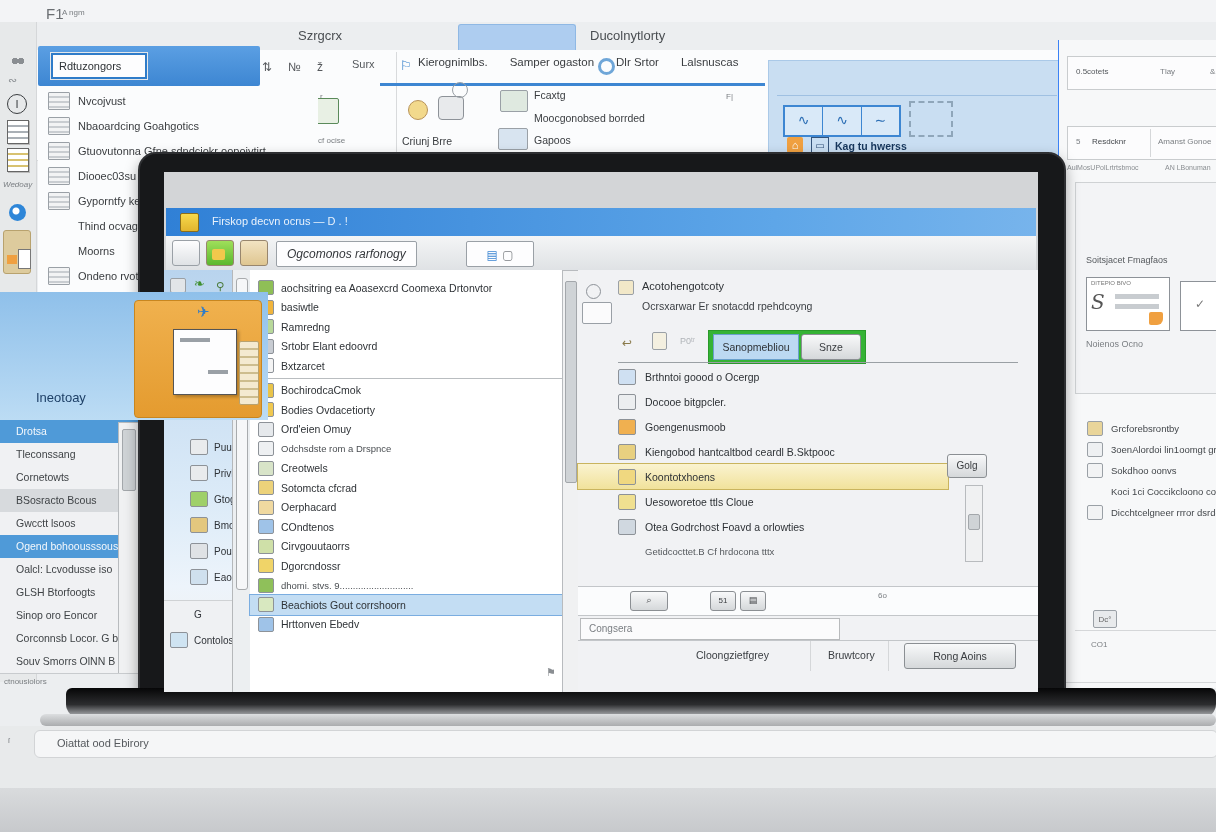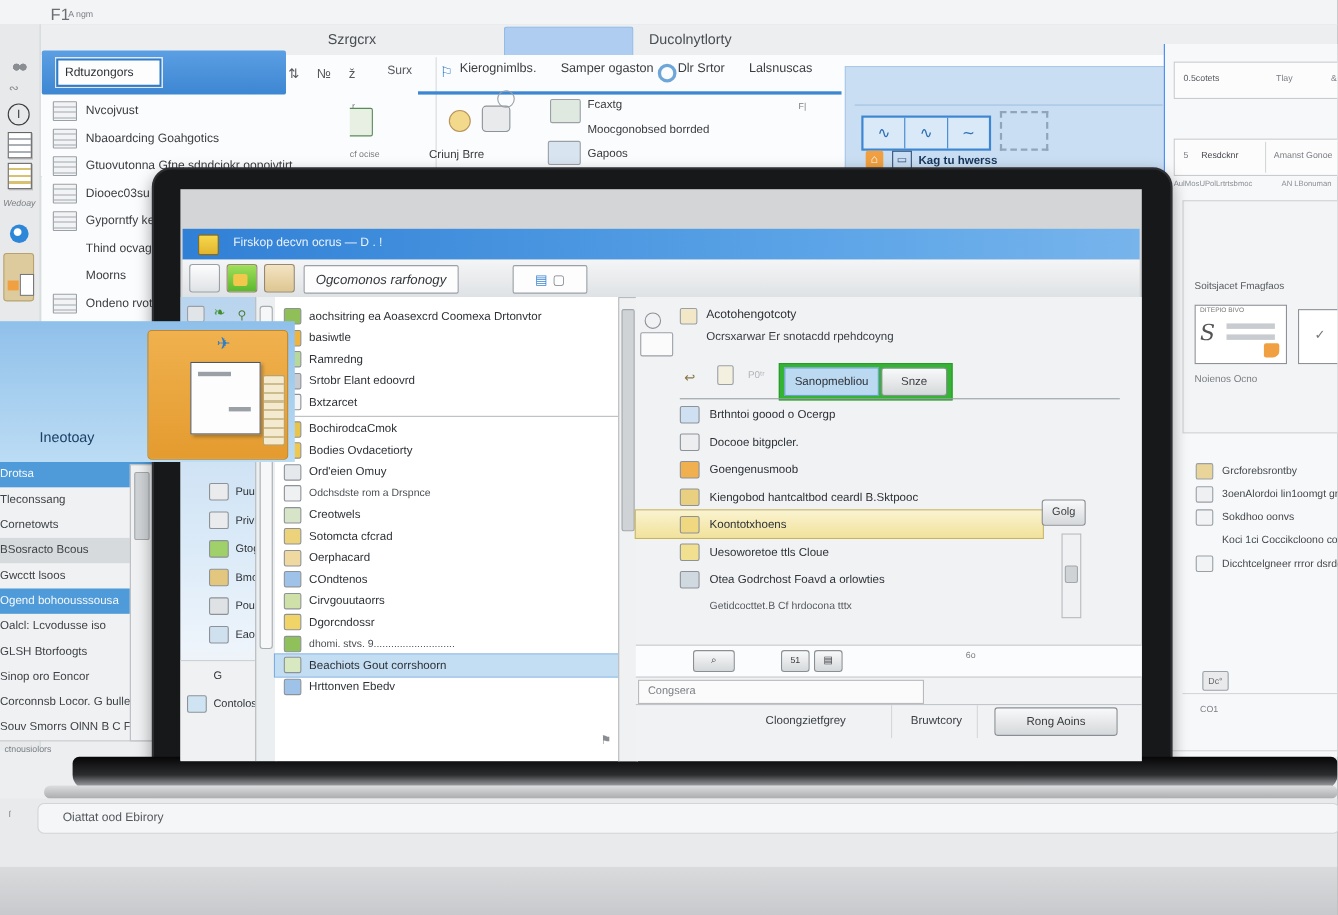--- a/index.html
+++ b/index.html
@@ -17,21 +17,21 @@
   .searchbox{background:#fdfdfe;border:1px solid #e4e7ea;box-shadow:0 0 0 2px #2f7cc9 inset;}
   .menuuline{background:#3d86d2;}
   .bluepanel{background:#c9def2;border:1px solid #aac9e8;}
   .squigbox{border:2px solid #3d86d2;background:#d9e9f8;display:flex;}
   .squigbox span{flex:1;border-right:1px solid #3d86d2;text-align:center;color:#2d6fb5;font-size:14px;line-height:26px;}
   .squigbox span:last-child{border-right:none;}
   .dashbox{border:2px dashed #8fa6ba;background:transparent;}
   .lmenu-row{display:flex;align-items:center;height:25px;gap:8px;padding-left:10px;}
   .lmenu-ic{width:20px;height:16px;flex:0 0 20px;border:1px solid #9aa0a6;background:repeating-linear-gradient(180deg,#f2f3f4 0 3px,#c9cdd1 3px 5px);border-radius:1px;}
   .lmenu-lab{font-size:11px;color:#3a3d40;white-space:nowrap;}
-  .llist-row{height:23px;line-height:23px;padding-left:0;font-size:10.5px;color:#3f4346;white-space:nowrap;overflow:hidden;}
+  .llist-row{height:23px;line-height:23px;padding-left:16px;font-size:10.5px;color:#3f4346;white-space:nowrap;overflow:hidden;}
   .llist-row.selected{background:#4f9ad8;color:#f4f8fc;}
   .llist-row.hover{background:#d7dadd;}
   .docicon{width:20px;height:22px;background:#fff;border:1px solid #666;box-shadow:1px 1px 0 #bbb;background-image:repeating-linear-gradient(180deg,transparent 0 4px,#aab0b6 4px 6px);}
   
   .bezel{background:#17181a;border:2px solid #2e2f32;border-radius:18px 18px 10px 10px;box-shadow:0 6px 14px rgba(0,0,0,.35);}
   .screen{background:#d3d5d7;overflow:hidden;}
   .titlebar{background:linear-gradient(180deg,#e8eaec,#c8cbce);border-bottom:1px solid #a9adb1;}
   .winbtn{width:17px;height:15px;border:1px solid #8b8f93;background:linear-gradient(#fafafa,#d9dbdd);border-radius:2px;font-size:10px;line-height:14px;text-align:center;color:#444;}
   .bluebar{background:linear-gradient(90deg,#3080d6,#5ea6e8 70%,#77b4ec);}
   .itoolbar{background:linear-gradient(180deg,#f4f5f6,#dfe2e5);border-bottom:1px solid #b4b8bb;}
@@ -104,21 +104,21 @@
       <span class="txt" style="font-size:11.5px;">Samper ogaston</span>
       <span class="txt" style="font-size:11.5px;">Dlr Srtor</span>
       <span class="txt" style="font-size:11.5px;">Lalsnuscas</span>
     </div>
   <span class="abs glyph" style="left:598px;top:58px;width:11px;height:11px;border:3px solid #6fa6d8;border-radius:50%;"></span>
   <div class="abs menuuline" style="left:380px;top:83px;width:385px;height:3px;"></div>
 
   <span class="abs glyph" style="left:408px;top:100px;width:18px;height:18px;border:1px solid #b8935a;border-radius:50%;background:#f2d98c;"></span>
   <span class="abs glyph" style="left:438px;top:96px;width:24px;height:22px;border:1px solid #8d9298;border-radius:4px;background:#e8eaec;"></span>
   <span class="abs glyph" style="left:452px;top:82px;width:14px;height:14px;border:1px solid #9aa0a6;border-radius:50%;"></span>
-  <span class="abs txt" style="left:390px;top:135px;font-size:10.5px;">Criunj Brre</span>
+  <span class="abs txt" style="left:402px;top:135px;font-size:10.5px;">Criunj Brre</span>
   <span class="abs chip" style="left:500px;top:90px;width:28px;height:22px;background:#dfe9e0;"></span>
   <span class="abs chip" style="left:498px;top:128px;width:30px;height:22px;background:#d8e4f0;"></span>
   <span class="abs txt" style="left:534px;top:89px;font-size:10.5px;">Fcaxtg</span>
   <span class="abs txt" style="left:534px;top:112px;font-size:10.5px;">Moocgonobsed borrded</span>
   <span class="abs txt" style="left:534px;top:134px;font-size:10.5px;">Gapoos</span>
   <span class="abs tiny" style="left:726px;top:92px;">F|</span>
   <span class="abs tiny" style="left:320px;top:92px;">r</span>
   <span class="abs chip" style="left:305px;top:98px;width:34px;height:26px;background:#e8f0e4;border-color:#5a8a5a;"></span>
   <span class="abs tiny" style="left:318px;top:136px;">cf ocise</span>
 

